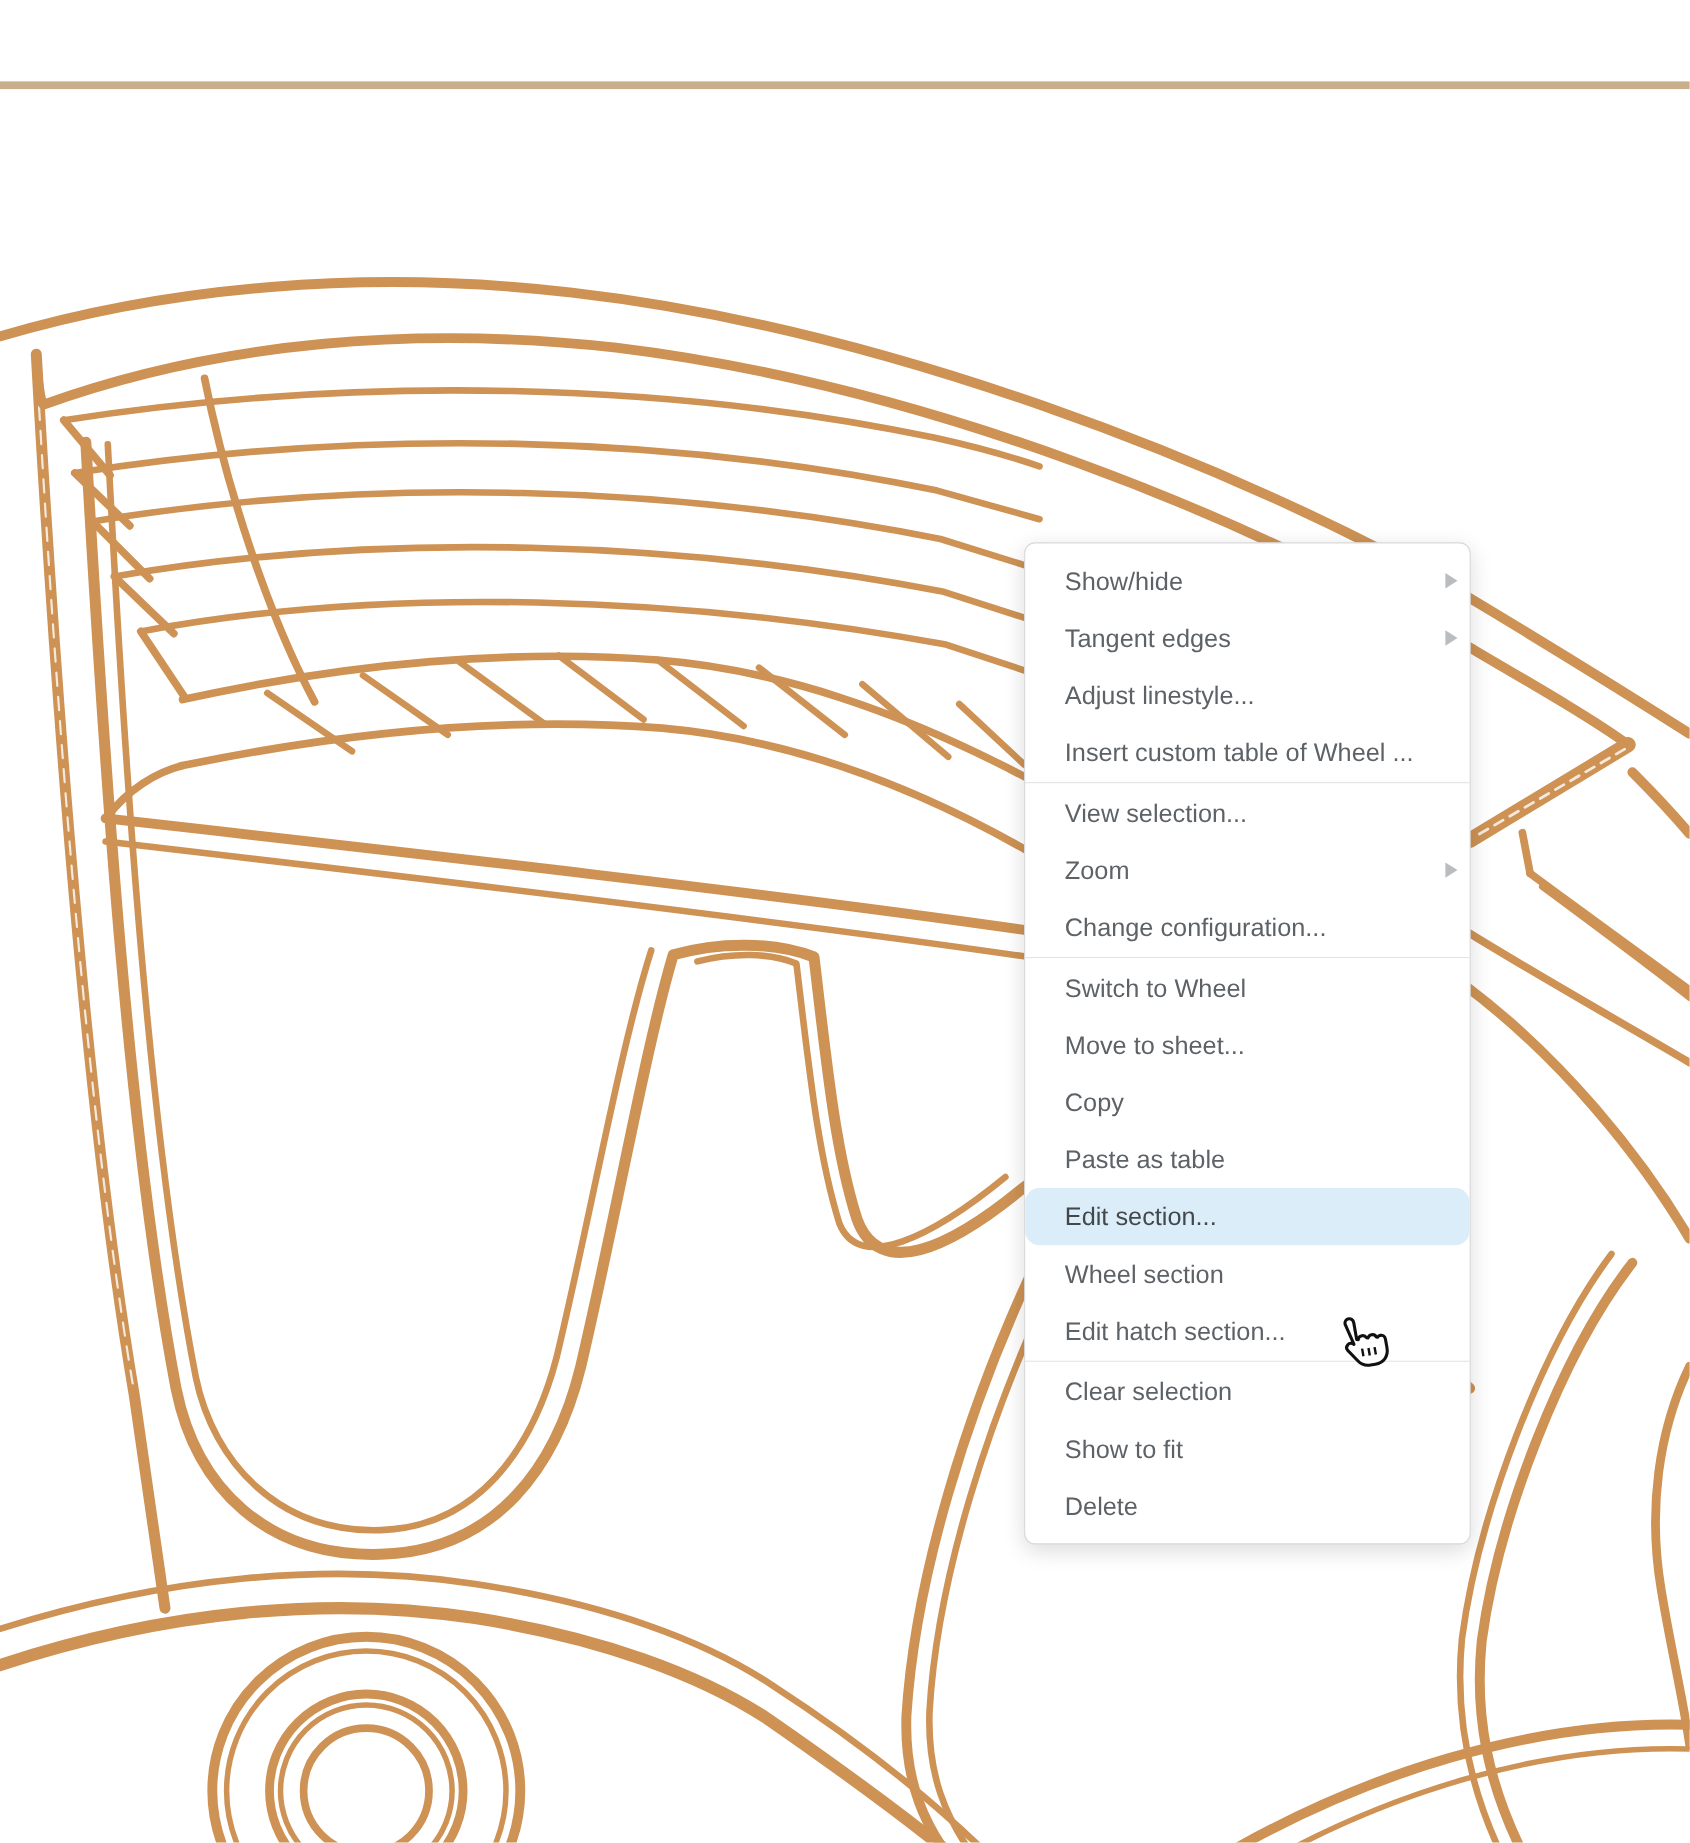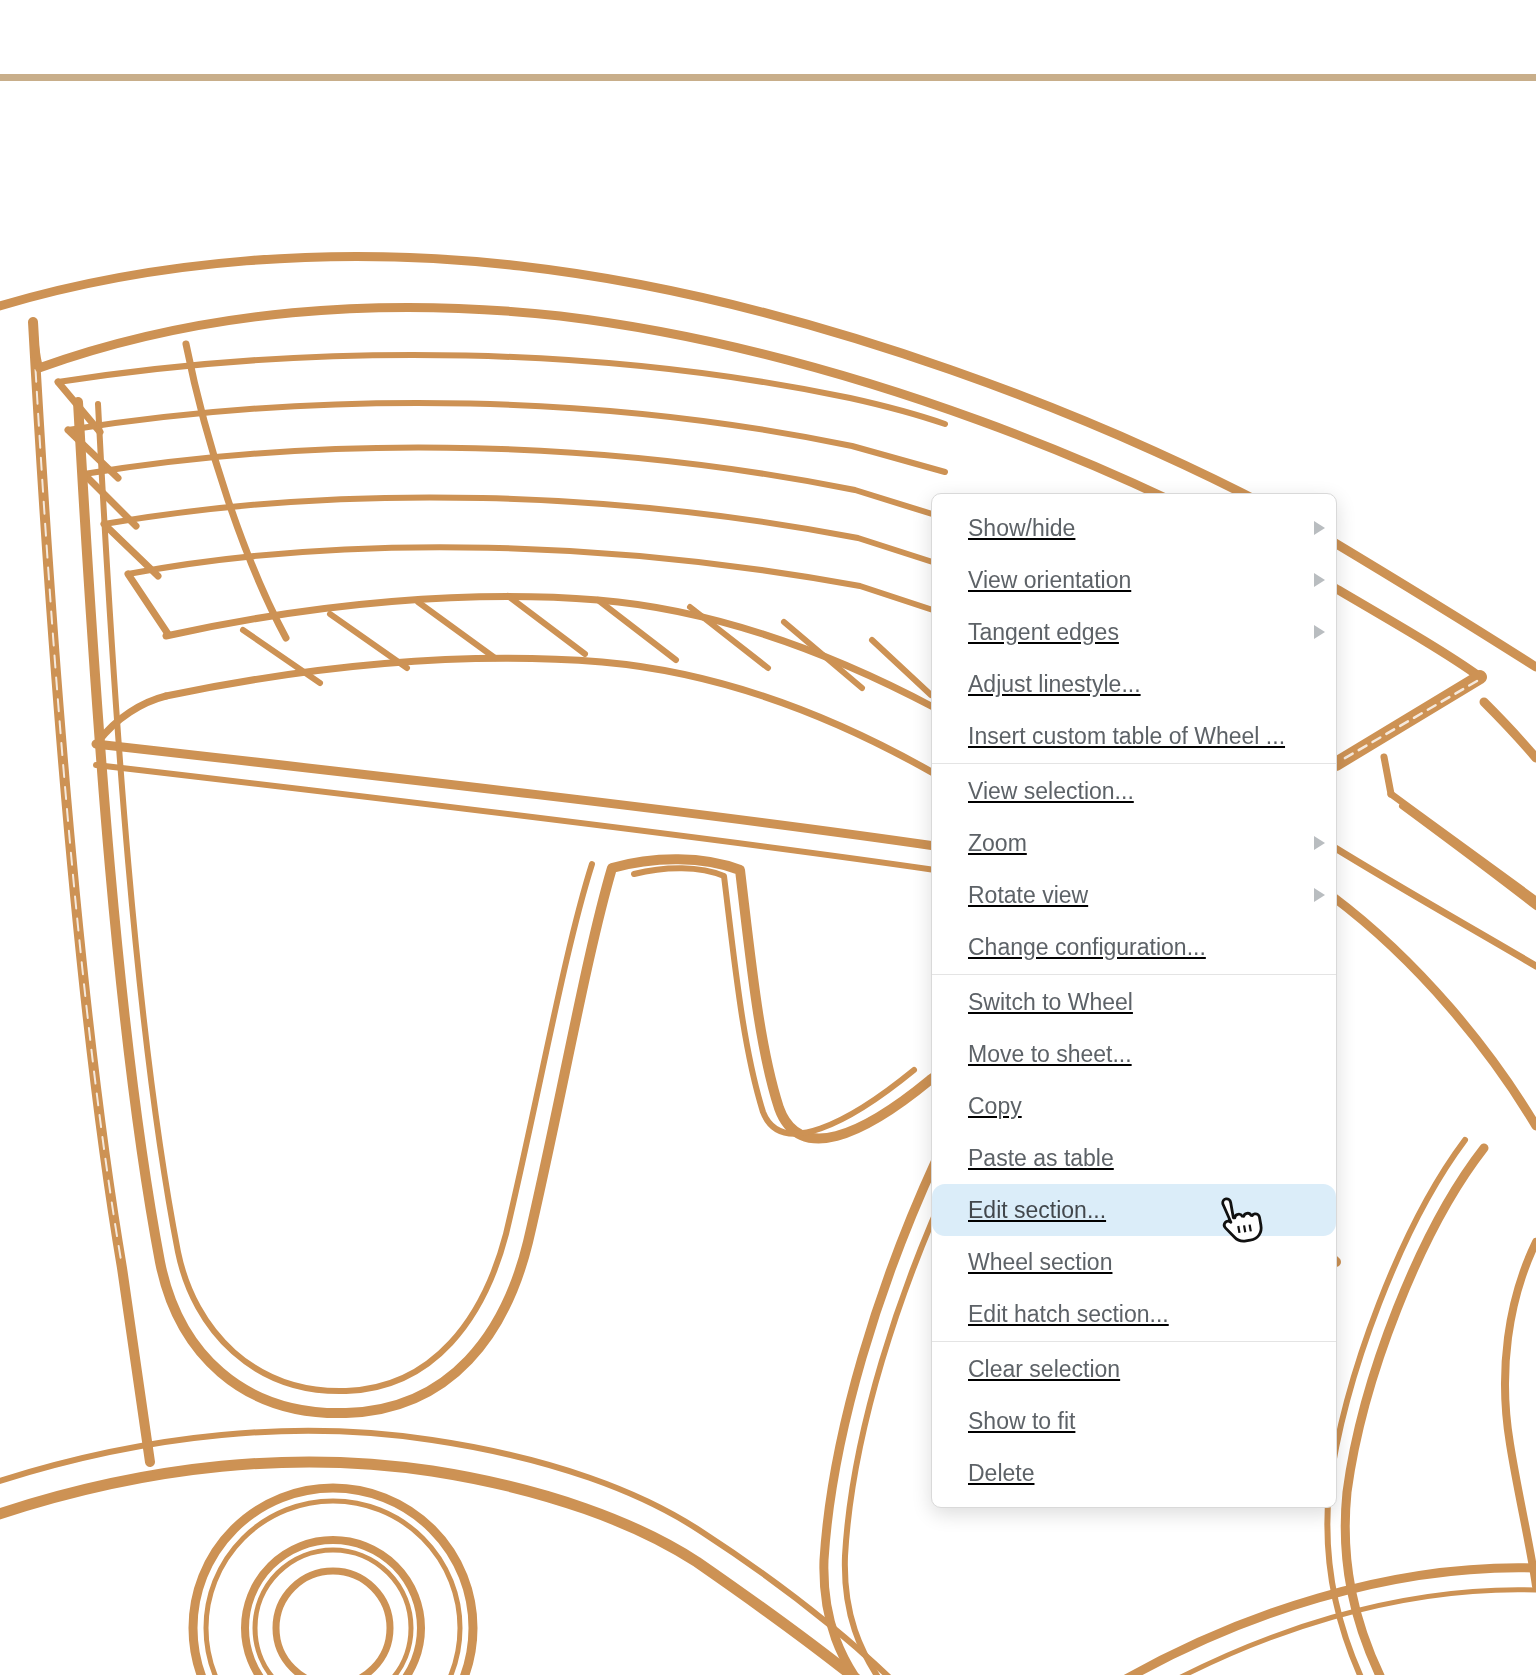--- a/index.html
+++ b/index.html
@@ -9,21 +9,20 @@
   }
   .topbar{position:absolute;left:0;top:74px;width:1536px;height:7px;background:var(--top-bar,#c8ae8a);}
   svg.wheel{position:absolute;left:0;top:0;}
   svg.wheel path,svg.wheel circle{fill:none;stroke:var(--drawing,#cd9254);stroke-linecap:round;stroke-linejoin:round;}
   svg.wheel .seam{stroke:rgba(255,255,255,.8);}
   .menu{
     position:absolute;left:931px;top:493px;width:406px;box-sizing:border-box;
     background:var(--menu-bg,#fff);border:1px solid var(--menu-border,#d9d9d9);
     border-radius:10px;box-shadow:0 6px 20px rgba(0,0,0,.14);
     padding:8px 0;
-    text-decoration:underline;
   }
   .menu-item{
     position:relative;height:52px;line-height:52px;
     padding-left:36px;padding-right:30px;white-space:nowrap;
     font-size:23px;color:var(--menu-text,#5d6267);cursor:default;
   }
   .menu-item.highlighted{background:var(--highlight,#dbedf9);color:var(--menu-text-active,#42474c);border-radius:13px;}
   .submenu-arrow{
     position:absolute;right:11px;top:50%;margin-top:-7px;width:0;height:0;
     border-left:11px solid var(--arrow,#b9bdc0);
@@ -101,28 +100,26 @@
 
   <path stroke-width="9" d="M 1484 1148 C 1420 1230 1362 1380 1347 1492 C 1340 1562 1354 1622 1382 1680"></path>
   <path stroke-width="6" d="M 1465 1140 C 1402 1224 1344 1376 1329 1490 C 1322 1564 1337 1628 1366 1688"></path>
   <path stroke-width="8" d="M 1536 1242 C 1508 1300 1498 1372 1510 1444 C 1518 1494 1530 1544 1536 1586"></path>
   <path stroke-width="9" d="M 1090 1700 C 1240 1608 1400 1564 1536 1568"></path>
   <path stroke-width="5" d="M 1118 1712 C 1260 1626 1408 1586 1536 1590"></path>
 </svg>
 
 <div class="menu" id="context-menu">
     <div class="menu-item"><span>Show/hide</span><span class="submenu-arrow"></span></div>
-    <div class="menu-item"><span>View orientation</span><span class="submenu-arrow"></span></div>
     <div class="menu-item"><span>Tangent edges</span><span class="submenu-arrow"></span></div>
     <div class="menu-item"><span>Adjust linestyle...</span></div>
     <div class="menu-item"><span>Insert custom table of Wheel ...</span></div>
     <div class="menu-divider"></div>
     <div class="menu-item"><span>View selection...</span></div>
     <div class="menu-item"><span>Zoom</span><span class="submenu-arrow"></span></div>
-    <div class="menu-item"><span>Rotate view</span><span class="submenu-arrow"></span></div>
     <div class="menu-item"><span>Change configuration...</span></div>
     <div class="menu-divider"></div>
     <div class="menu-item"><span>Switch to Wheel</span></div>
     <div class="menu-item"><span>Move to sheet...</span></div>
     <div class="menu-item"><span>Copy</span></div>
     <div class="menu-item"><span>Paste as table</span></div>
     <div class="menu-item highlighted"><span>Edit section...</span></div>
     <div class="menu-item"><span>Wheel section</span></div>
     <div class="menu-item"><span>Edit hatch section...</span></div>
     <div class="menu-divider"></div>

